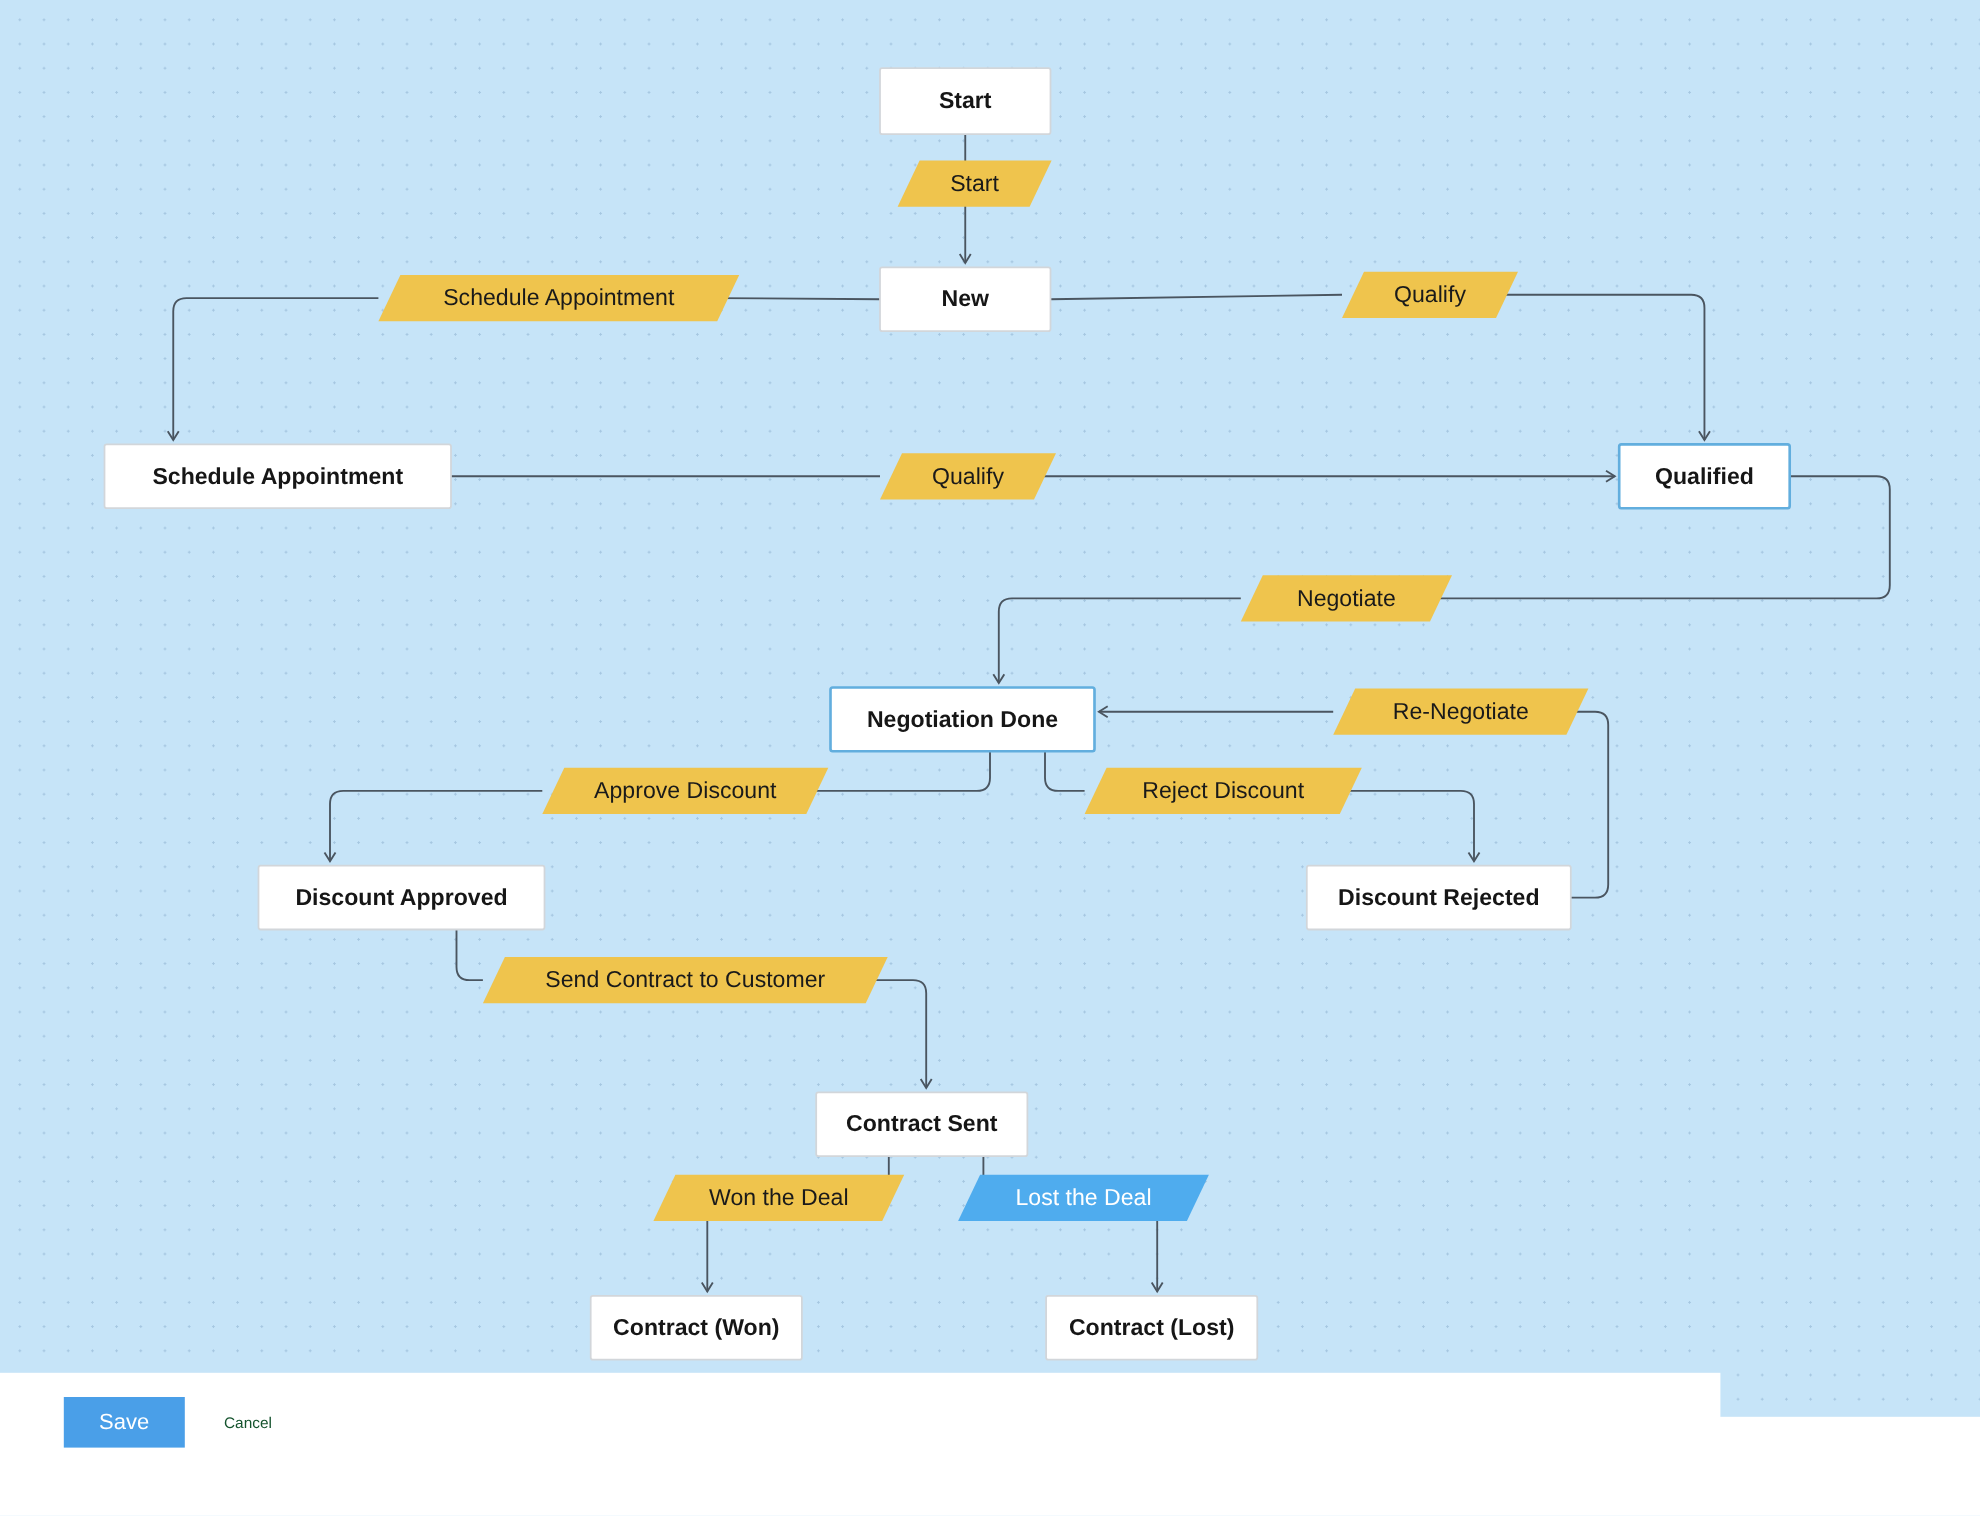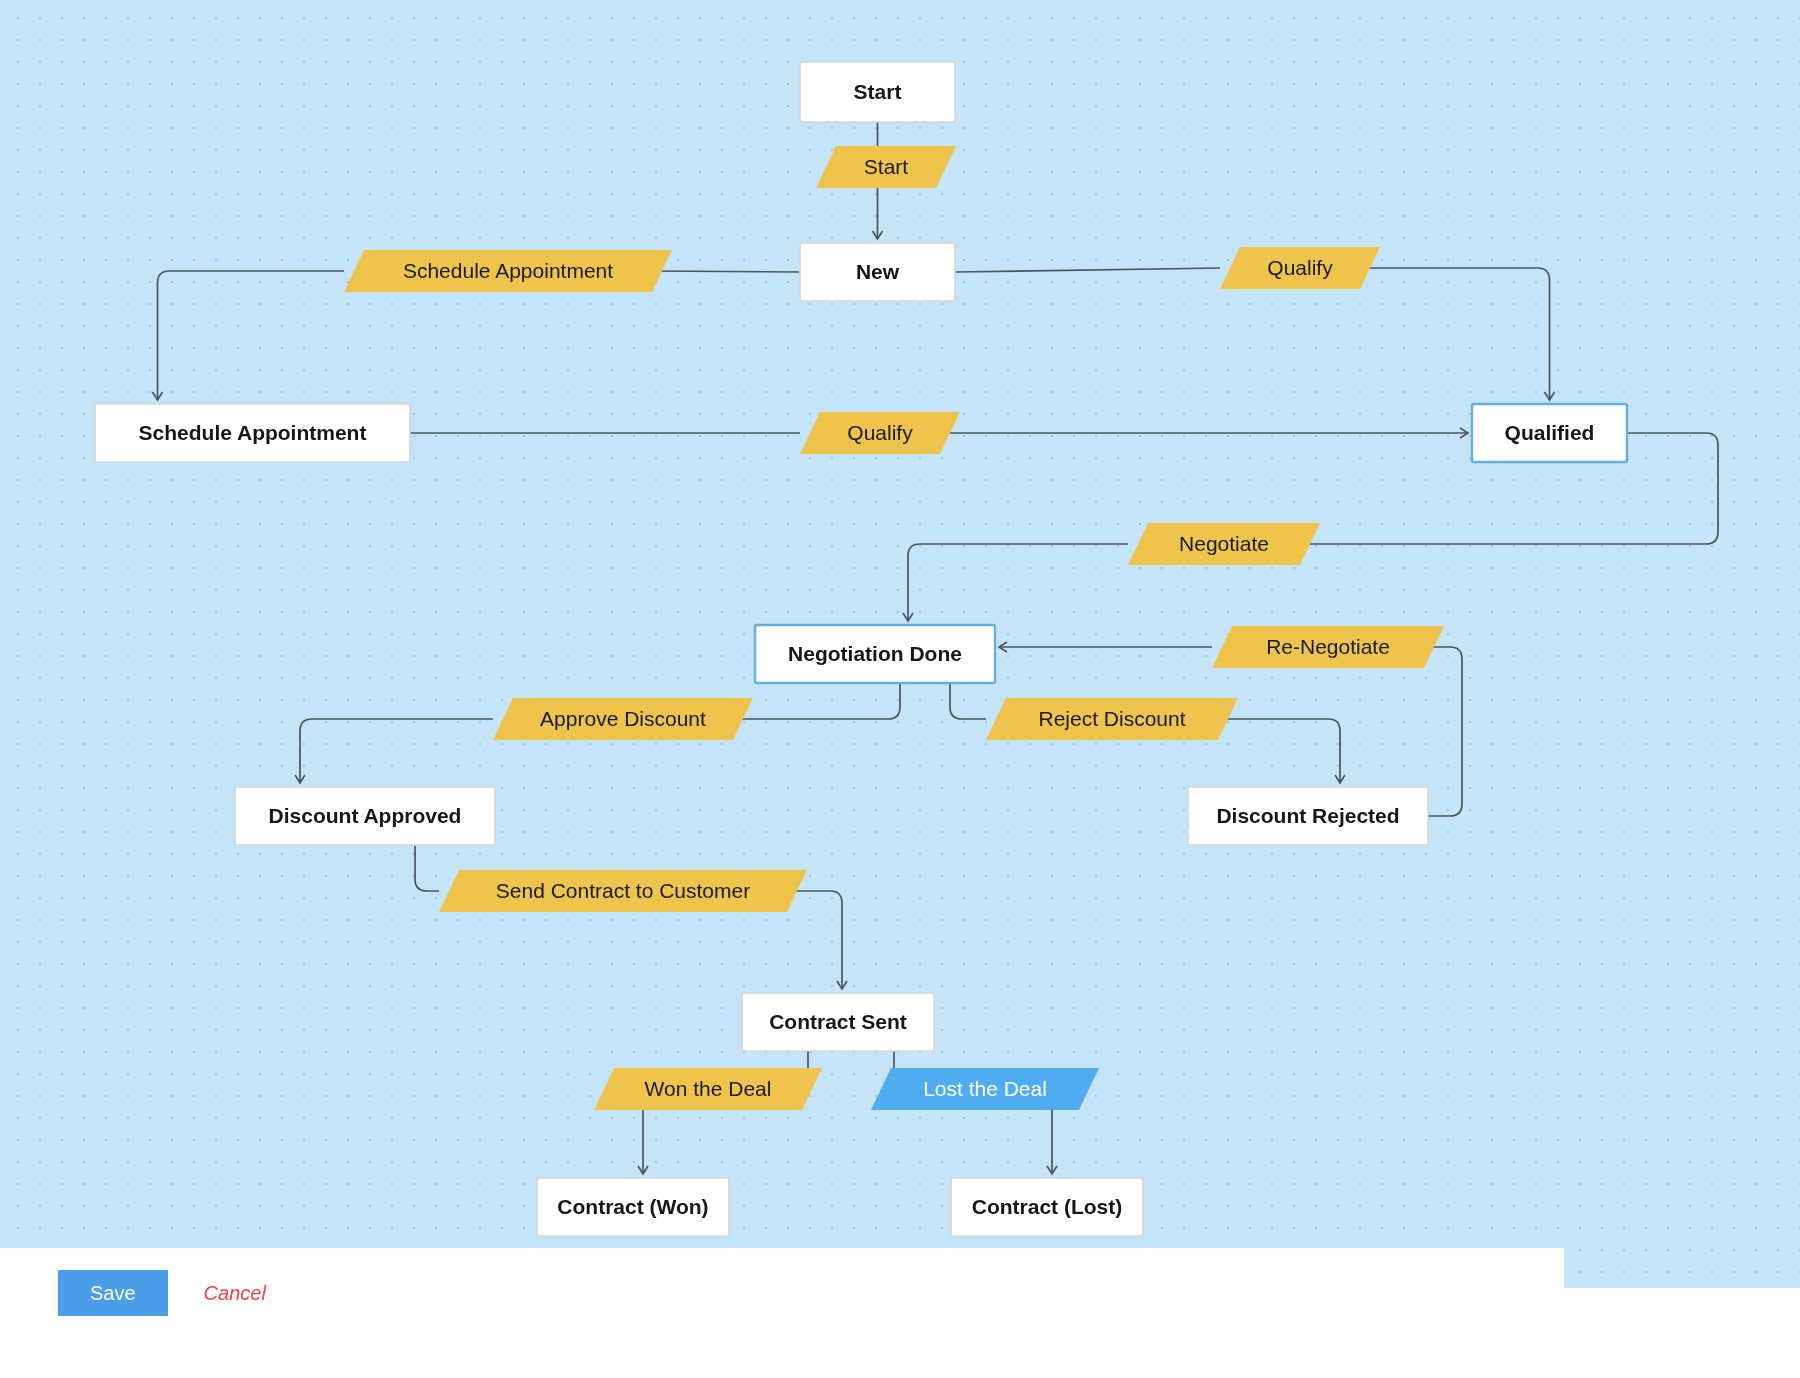--- a/index.html
+++ b/index.html
@@ -90,27 +90,26 @@
     background: #4a9fe8;
     color: #ffffff;
     border: none;
     font-family: "Liberation Sans", sans-serif;
     font-size: 20px;
     padding: 13px 32px;
     cursor: pointer;
     line-height: 1;
   }
   #cancel-link {
-    color: #ef4444;
-    font-family: "Liberation Sans", sans-serif;
-    font-size: 20px;
+    color: #14532d;
+    font-family: "Liberation Sans", sans-serif;
+    font-size: 14px;
     margin-left: 36px;
     cursor: pointer;
     text-decoration: none;
-    font-style: italic;
   }
 </style>
 </head>
 <body>
 
 <div id="app">
 
   <div id="canvas-area">
     <svg id="flow-svg" width="1800" height="1288" viewBox="0 0 1800 1288">
       <defs>

